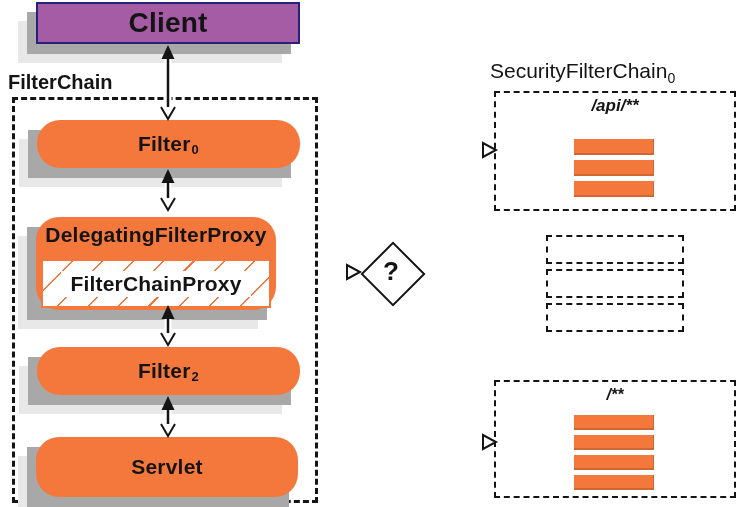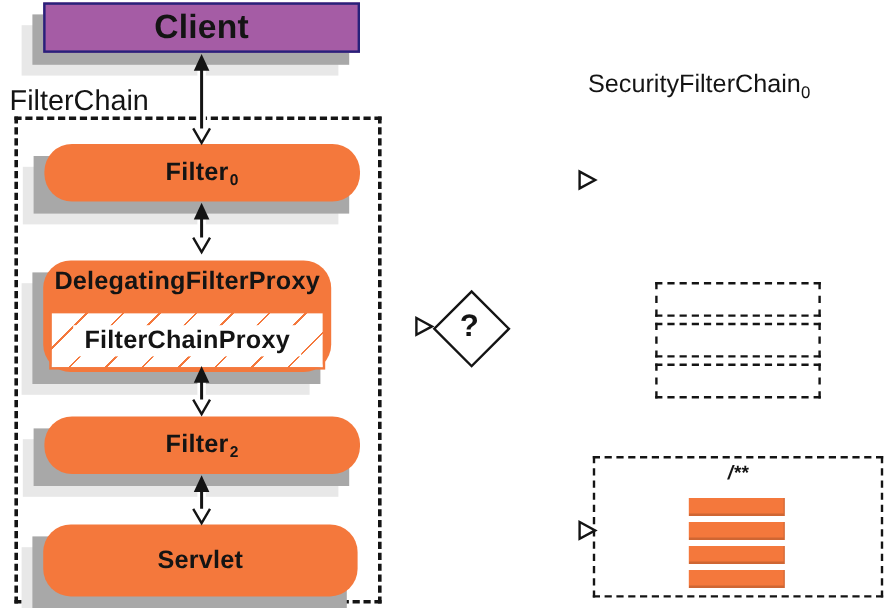--- a/index.html
+++ b/index.html
@@ -25,21 +25,21 @@
   .fcp-box {
     position:absolute; left:5px; right:5px; top:42px; height:45px;
     border:2px solid var(--orange,#f4783c);
     background:repeating-linear-gradient(135deg, #fff 0 20px, var(--orange,#f4783c) 20px 21.5px);
     display:flex; align-items:center; justify-content:center;
     font-weight:bold; font-size:21px;
   }
   .fcp-box span { background:#fff; padding:1px 9px; }
 
   .fc-rect { position:absolute; left:12px; top:97px; width:300px; height:400px; border:3px dashed var(--ink,#141414); }
-  .fc-label { position:absolute; left:8px; top:71px; font-size:24px; font-weight:normal; }
+  .fc-label { position:absolute; left:8px; top:71px; font-size:20px; font-weight:bold; }
 
   .arrow-svg, .head-svg { position:absolute; overflow:visible; }
 
   
   .diamond {
     position:absolute; left:370px; top:251px; width:42px; height:42px;
     background:#fff; border:2px solid var(--ink,#141414); transform:rotate(45deg);
   }
   .qmark {
     position:absolute; left:370px; top:249px; width:42px; height:44px;
@@ -143,20 +143,28 @@
   </svg>
   <div class="diamond"></div>
   <div class="qmark">?</div>
 
   <div class="sfc-title" style="top:59px;">
     <span>SecurityFilterChain</span><span class="subnum">0</span>
   </div>
   <svg class="head-svg" style="left:480px; top:141px;" width="18" height="18">
     <path d="M3 2 L3 16 L16 9 Z" fill="#ffffff" stroke="#141414" stroke-width="2"></path>
   </svg>
+  <div class="sfc-box" style="top:91px; height:120px;">
+    <div class="sfc-url">/api/**</div>
+    <div class="bars" style="top:46px;">
+        <div class="sfc-bar"></div>
+        <div class="sfc-bar"></div>
+        <div class="sfc-bar"></div>
+      </div>
+  </div>
 
   <div class="ghosts">
       <div class="ghost-rect"></div>
       <div class="ghost-rect"></div>
       <div class="ghost-rect"></div>
     </div>
 
   <svg class="head-svg" style="left:480px; top:433px;" width="18" height="18">
     <path d="M3 2 L3 16 L16 9 Z" fill="#ffffff" stroke="#141414" stroke-width="2"></path>
   </svg>

